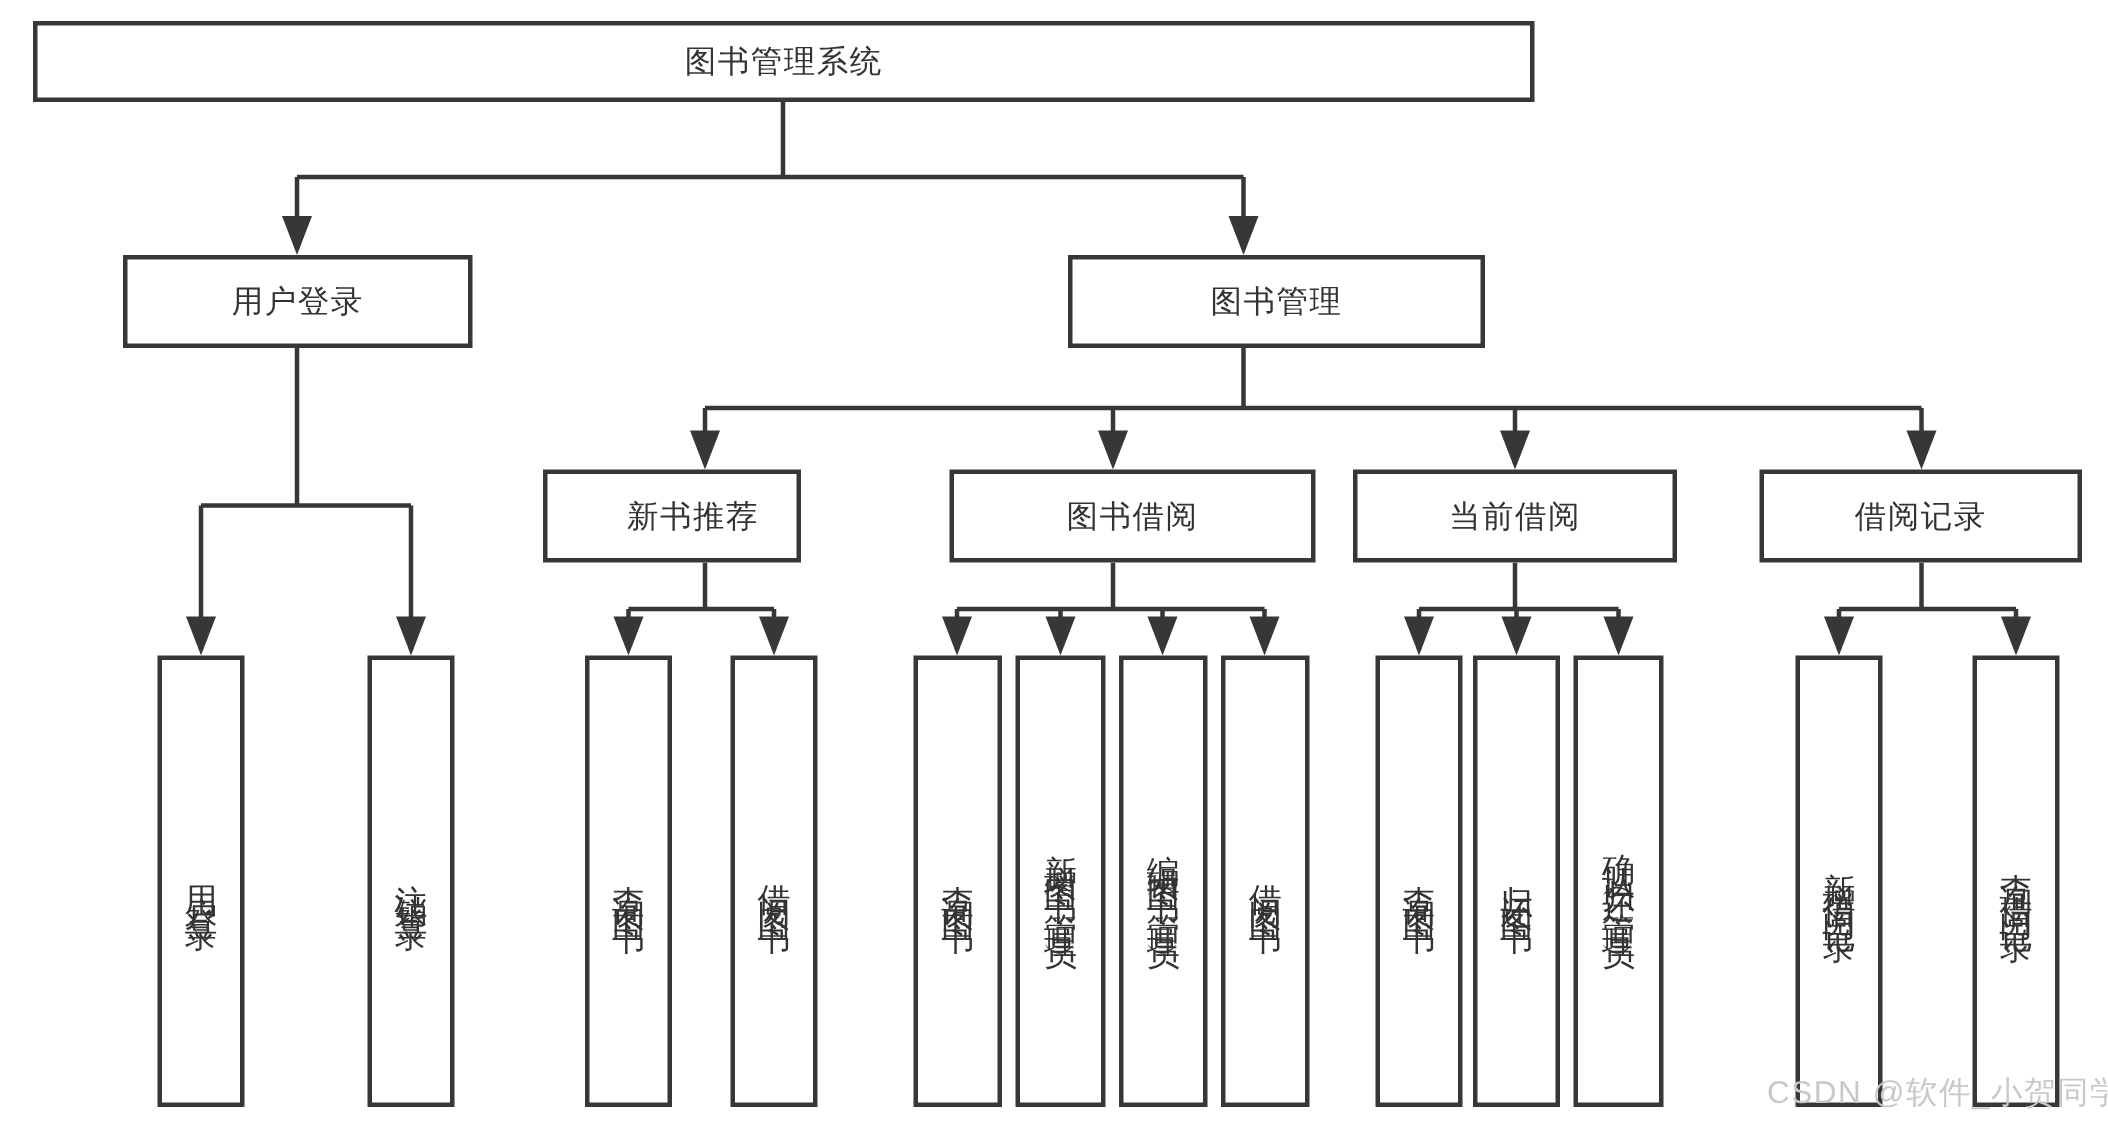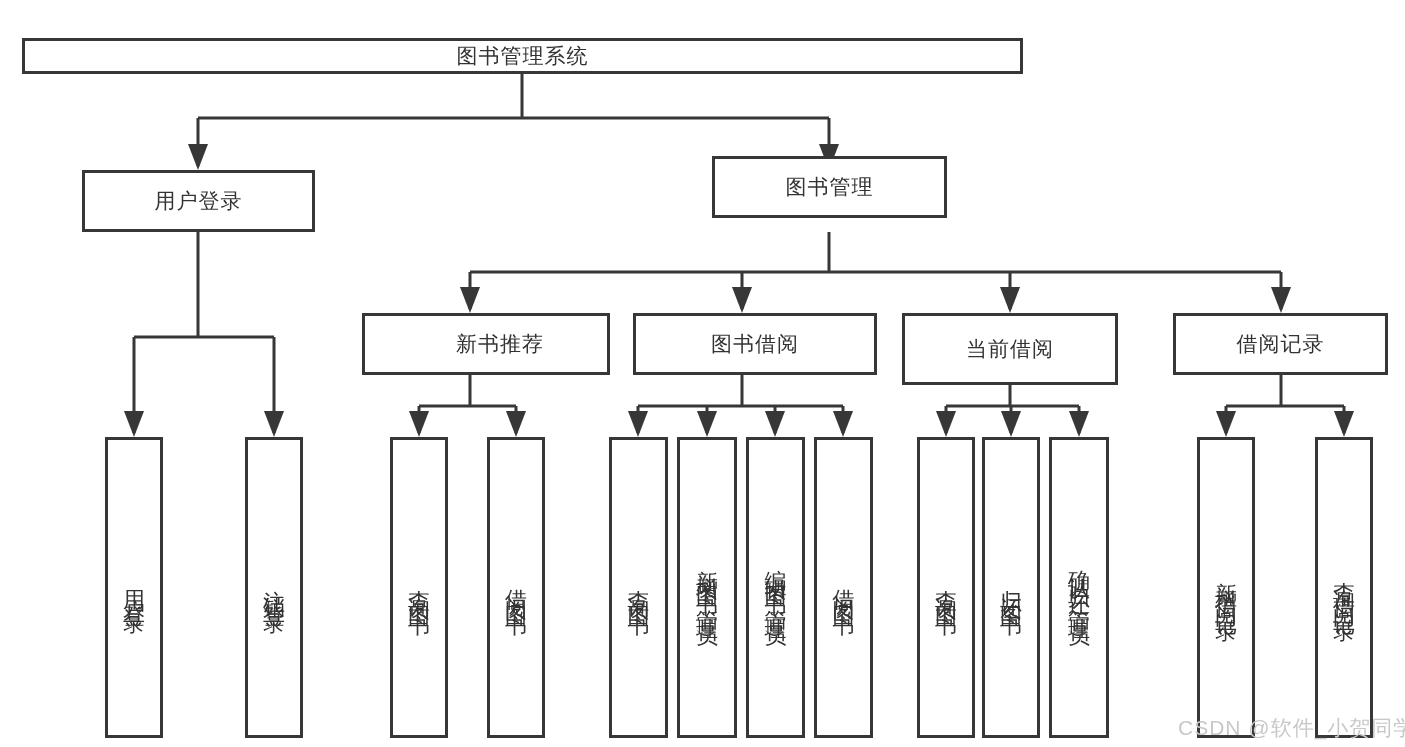--- a/index.html
+++ b/index.html
@@ -58,28 +58,28 @@
       <polygon points="765,411 785,411 775,437"></polygon>
       <polygon points="833,411 853,411 843,437"></polygon>
       <polygon points="936,411 956,411 946,437"></polygon>
       <polygon points="1001,411 1021,411 1011,437"></polygon>
       <polygon points="1069,411 1089,411 1079,437"></polygon>
       <polygon points="1216,411 1236,411 1226,437"></polygon>
       <polygon points="1334,411 1354,411 1344,437"></polygon>
     </g>
   </svg>
 
-  <div class="box" style="left:22px; top:14px; width:1001px; height:36px;margin-top:24px;">图书管理系统</div>
+  <div class="box" style="left:22px; top:14px; width:1001px; height:54px;">图书管理系统</div>
 
   <div class="box" style="left:82px; top:170px; width:233px; height:62px;">用户登录</div>
-  <div class="box" style="left:712px; top:156px; width:235px; height:62px;">图书管理</div>
+  <div class="box" style="left:712px; top:170px; width:278px; height:62px;">图书管理</div>
 
-  <div class="box" style="left:362px; top:313px; width:248px; height:62px;padding-left:28px;">新书推荐</div>
+  <div class="box" style="left:362px; top:313px; width:172px; height:62px;padding-left:28px;">新书推荐</div>
   <div class="box" style="left:633px; top:313px; width:244px; height:62px;">图书借阅</div>
-  <div class="box" style="left:902px; top:313px; width:216px; height:72px;">当前借阅</div>
+  <div class="box" style="left:902px; top:313px; width:216px; height:62px;">当前借阅</div>
   <div class="box" style="left:1173px; top:313px; width:215px; height:62px;">借阅记录</div>
 
   <div class="leaf" style="left:105px;">用户登录</div>
   <div class="leaf" style="left:245px;">注销登录</div>
 
   <div class="leaf" style="left:390px;">查询图书</div>
   <div class="leaf" style="left:487px;">借阅图书</div>
 
   <div class="leaf" style="left:609px; width:59px;">查询图书</div>
   <div class="leaf" style="left:677px; width:60px;">新增图书（管理员）</div>

